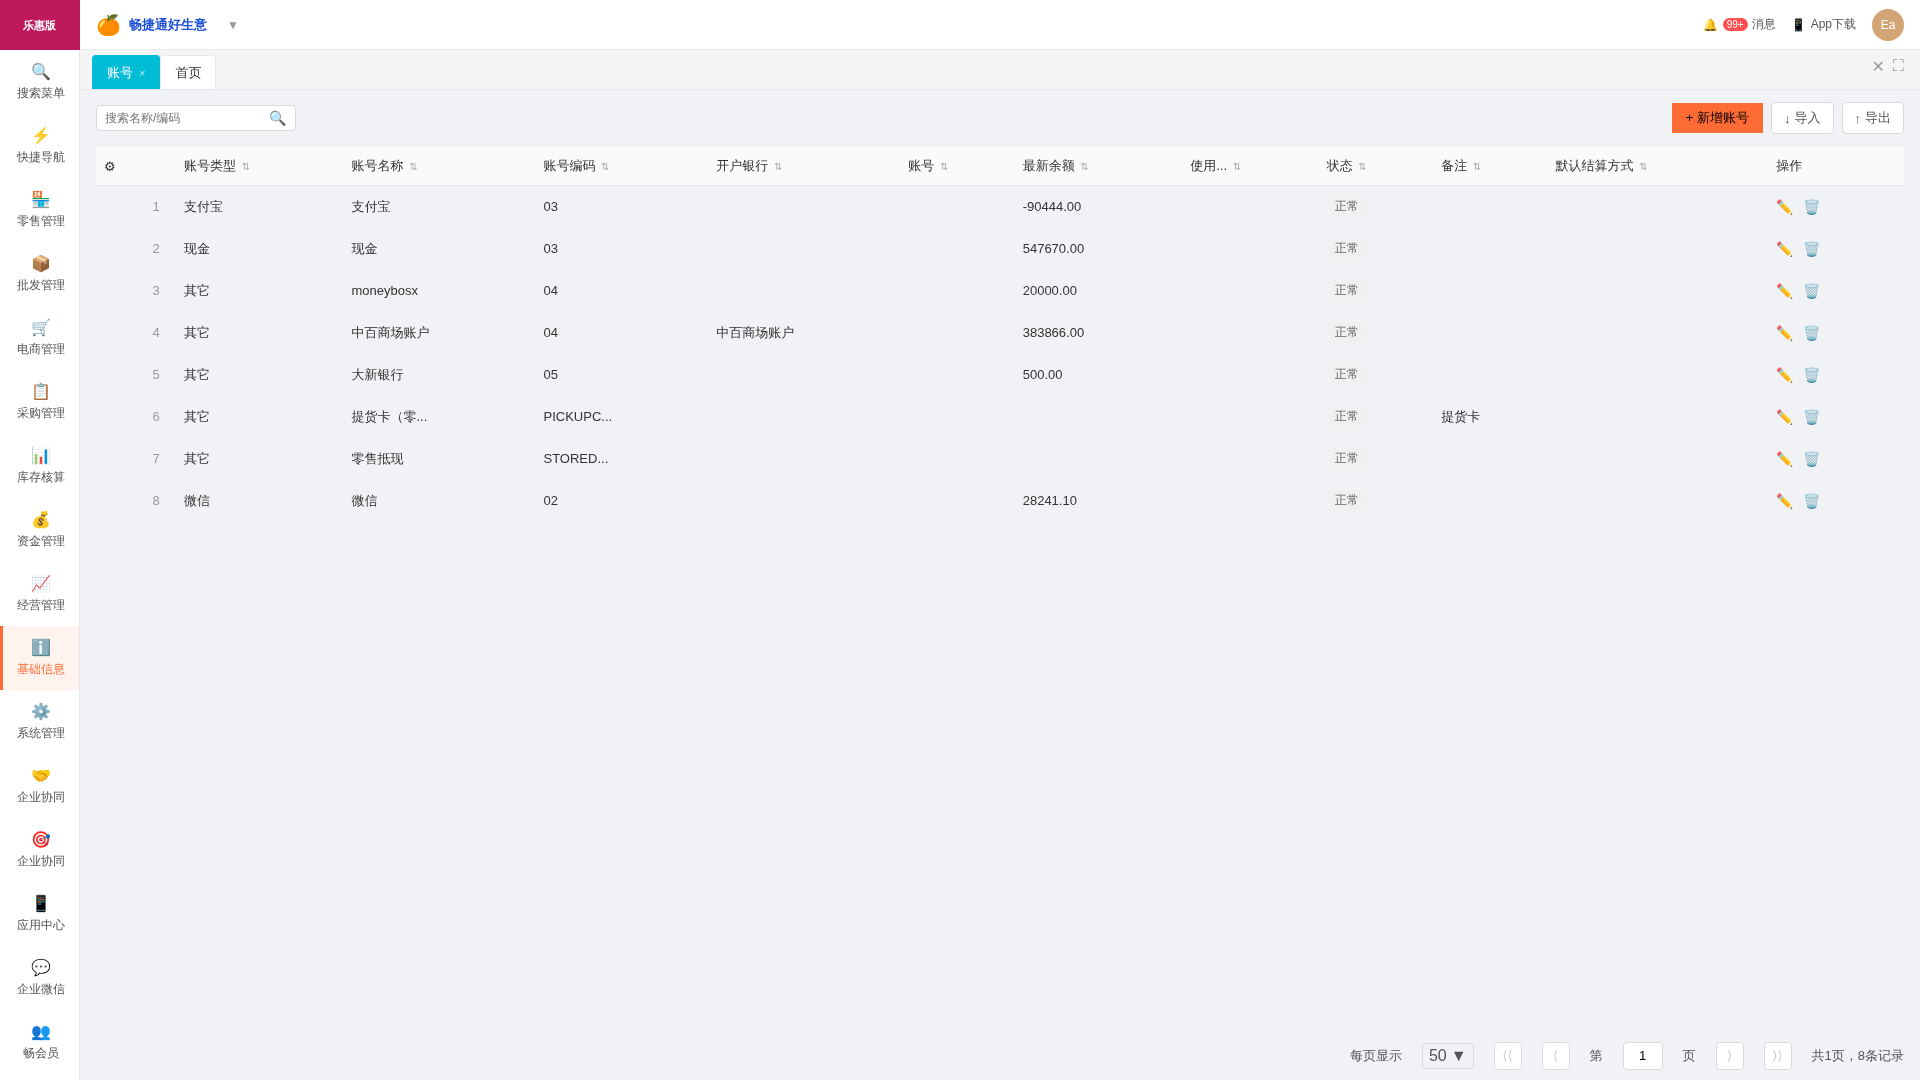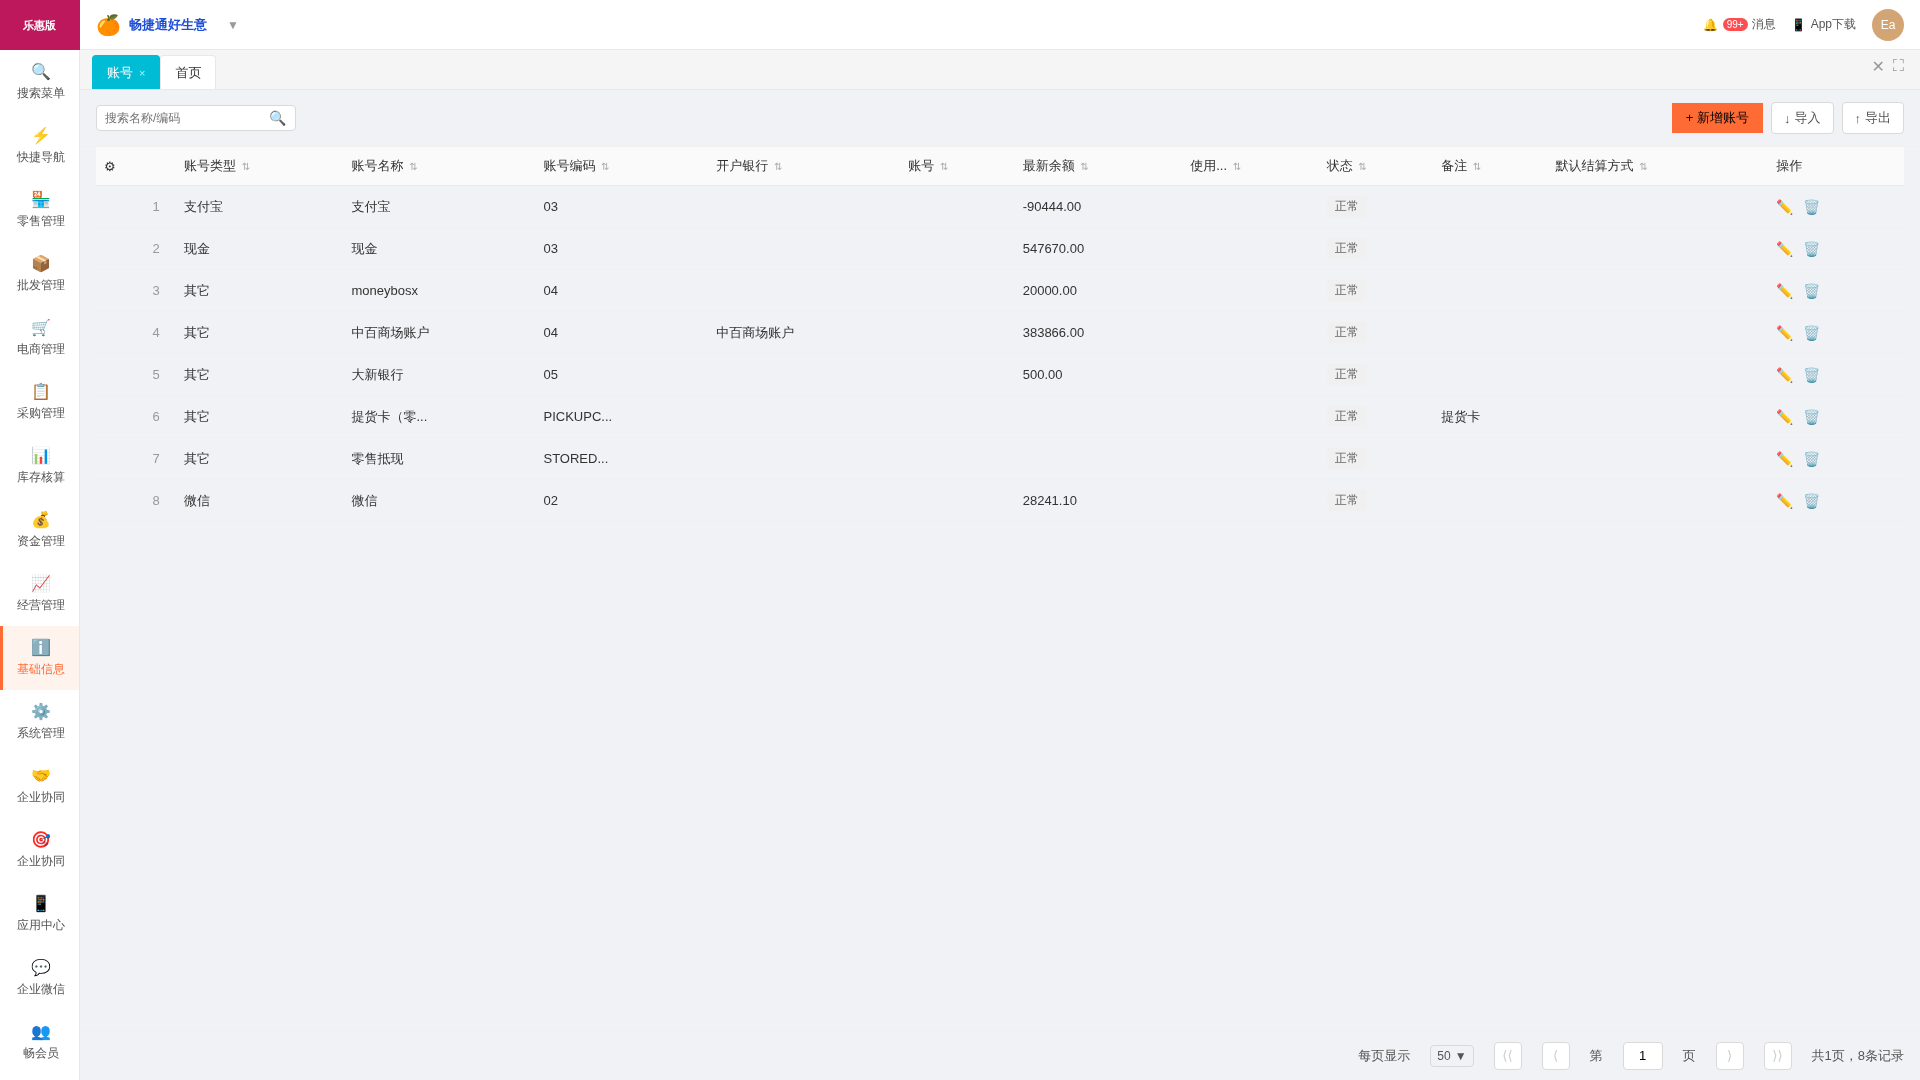--- a/index.html
+++ b/index.html
@@ -49,21 +49,21 @@
     thead tr { background: #fafafa; }
     th { padding: 10px 8px; text-align: left; font-weight: 500; color: #333; font-size: 13px; border-bottom: 1px solid #e8e8e8; white-space: nowrap; }
     th .sort-icon { color: #aaa; font-size: 10px; margin-left: 2px; }
     td { padding: 10px 8px; color: #333; font-size: 13px; border-bottom: 1px solid #f0f0f0; }
     .status-badge { background: #f0f0f0; color: #666; border-radius: 3px; padding: 2px 8px; font-size: 12px; display: inline-block; }
     .action-btn { cursor: pointer; color: #999; font-size: 14px; margin-right: 6px; }
     td.num { text-align: center; color: #999; }
 
     
     .pagination { height: 50px; display: flex; align-items: center; justify-content: flex-end; padding: 0 16px; border-top: 1px solid #f0f0f0; gap: 20px; font-size: 13px; color: #555; flex-shrink: 0; }
-    .page-size-select { border: 1px solid #d9d9d9; border-radius: 4px; padding: 3px 6px; font-size: 12px; display: flex; align-items: center; gap: 4px; cursor: pointer; }
+    .page-size-select { border: 1px solid #d9d9d9; border-radius: 4px; padding: 3px 6px; font-size: 16px; display: flex; align-items: center; gap: 4px; cursor: pointer; }
     .page-nav-btn { width: 28px; height: 28px; border: 1px solid #d9d9d9; border-radius: 4px; display: flex; align-items: center; justify-content: center; cursor: pointer; background: #fff; color: #555; }
     .page-nav-btn.disabled { color: #ccc; cursor: not-allowed; }
     .page-input { border: 1px solid #d9d9d9; border-radius: 4px; width: 40px; height: 28px; text-align: center; font-size: 13px; }
     .content-wrapper { position: relative; flex: 1; display: flex; flex-direction: column; overflow: hidden; }
 
     
     .win-controls { display: flex; gap: 4px; }
   </style>
 </head>
 <body>

